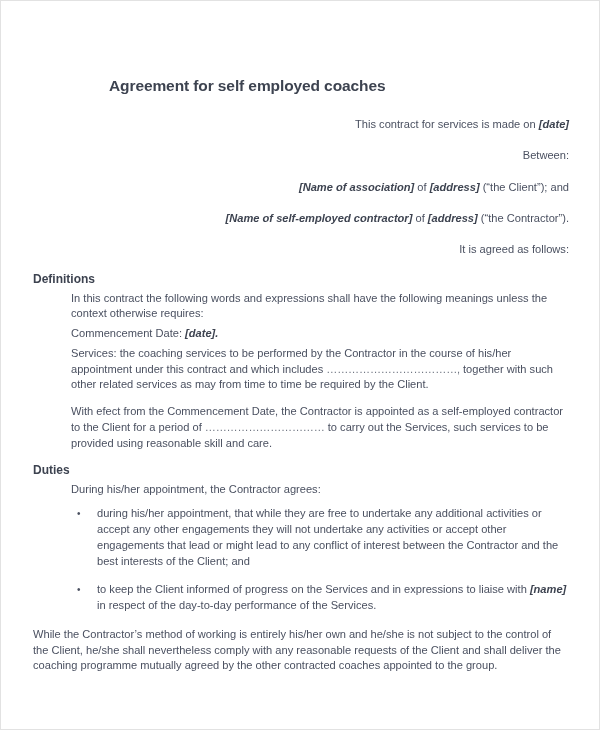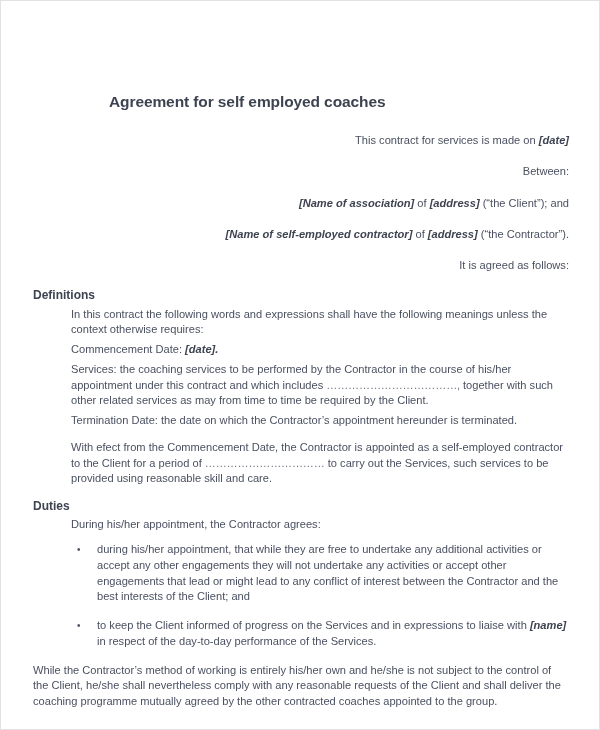--- a/index.html
+++ b/index.html
@@ -17,21 +17,21 @@
     border: 1px solid #e2e2e2;
     overflow: hidden;
     font-family: "Liberation Sans", sans-serif;
     color: #3d4350;
     -webkit-font-smoothing: antialiased;
   }
 
   .doc-body {
     position: absolute;
     left: 32px;
-    top: 92px;
+    top: 76px;
     width: 536px;
   }
 
   .doc-title {
     font-size: 15.5px;
     font-weight: bold;
     color: #3d4350;
     text-align: left;
     letter-spacing: -0.1px;
     margin: 0 0 22px 76px;
@@ -140,21 +140,20 @@
     <p class="para"><span class="ph">[Name of self-employed contractor]</span><span> of </span><span class="ph">[address]</span><span> (“the Contractor”).</span></p>
 
     <p class="para tight">It is agreed as follows:</p>
 
     <div class="section">
       <div class="section-heading">Definitions</div>
       <div class="indent-block">
         <p class="indent-para">In this contract the following words and expressions shall have the following meanings unless the context otherwise requires:</p>
         <p class="indent-para"><span>Commencement Date: </span><span class="ph">[date].</span></p>
         <p class="indent-para"><span>Services: the coaching services to be performed by the Contractor in the course of his/her appointment under this contract and which includes </span><span class="lead">………………………………,</span><span> together with such other related services as may from time to time be required by the Client.</span></p>
-        <p class="indent-para last">Termination Date: the date on which the Contractor’s appointment hereunder is terminated.</p>
       </div>
     </div>
 
     <div class="section">
       <div class="indent-block">
         <p class="indent-para last"><span>With efect from the Commencement Date, the Contractor is appointed as a self-employed contractor to the Client for a period of </span><span class="lead">……………………………</span><span> to carry out the Services, such services to be provided using reasonable skill and care.</span></p>
       </div>
     </div>
 
     <div class="section">

